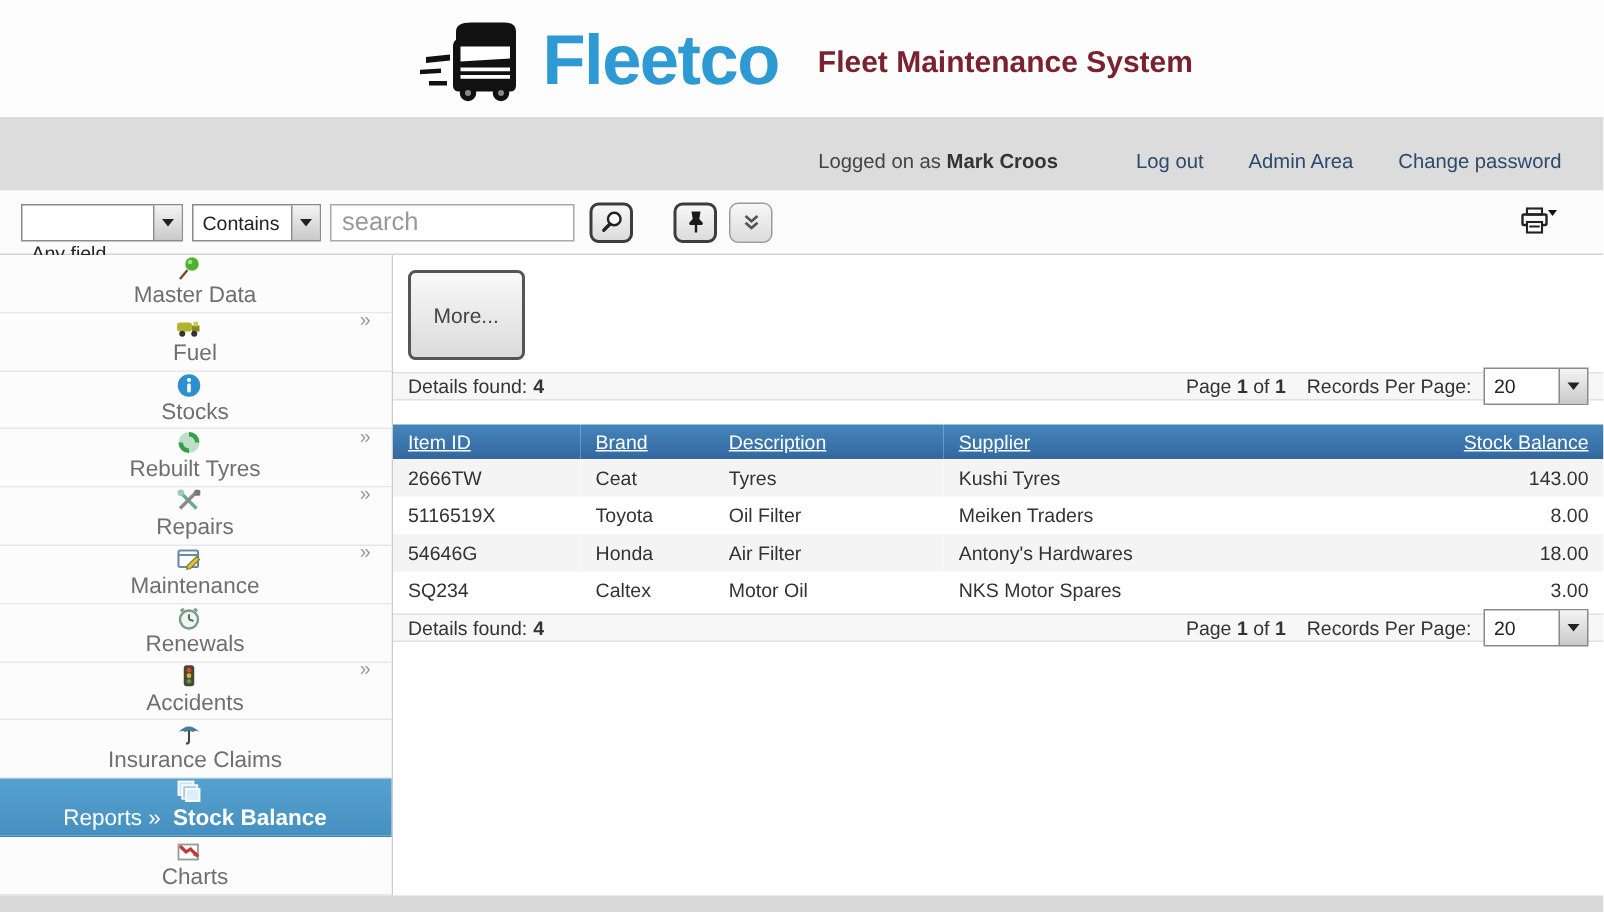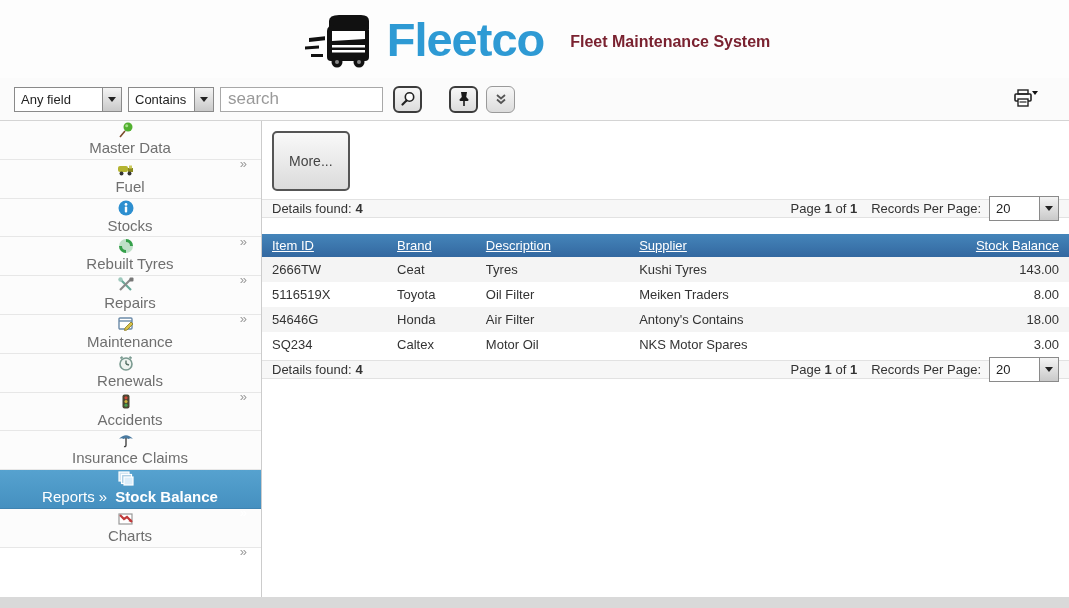--- a/index.html
+++ b/index.html
@@ -14,21 +14,21 @@
   .header {
     height:78px; background:#fdfdfd; display:flex; align-items:center; justify-content:center;
     flex:none;
   }
   .logo-wrap { display:flex; align-items:center; }
   .logo-text {
     font-size:47px; font-weight:bold; color:#2e9ad4; letter-spacing:-1px; line-height:1;
     margin-left:4px;
   }
   .logo-subtitle {
-    font-size:16px; font-weight:bold; color:#7a2230; margin-left:26px; margin-top:6px;
+    font-size:20px; font-weight:bold; color:#7a2230; margin-left:26px; margin-top:6px;
   }
 
   
   .topbar {
     height:49px; background:#dcdcdc; flex:none;
     display:flex; align-items:center; justify-content:flex-end;
     padding-right:28px; padding-top:10px; font-size:13.5px;
   }
   .topbar .logged { color:#444; margin-right:22px; }
   .topbar .logged b { color:#333; }
@@ -148,24 +148,33 @@
           <circle cx="60" cy="53" r="5.5" fill="#111"></circle>
           <circle cx="38" cy="53" r="2" fill="#888"></circle>
           <circle cx="60" cy="53" r="2" fill="#888"></circle>
         </svg>
       </span>
       <span class="logo-text">Fleetco</span>
       <span class="logo-subtitle">Fleet Maintenance System</span>
     </div>
   </div>
 
+  <div class="topbar">
+    <span class="logged">
+      <span>Logged on as</span>
+      <b>Mark Croos</b>
+    </span>
+    <a class="tb-link">Log out</a>
+    <a class="tb-link">Admin Area</a>
+    <a class="tb-link">Change password</a>
+  </div>
 
   <div class="searchbar">
     <span class="combo combo-field">
-      <span class="combo-text" style="flex:1;">Any field</span>
+      <span class="combo-text" style="flex:1;margin-top:20px;">Any field</span>
       <span class="combo-btn"></span>
     </span>
     <span class="combo combo-op">
       <span class="combo-text" style="flex:1;">Contains</span>
       <span class="combo-btn"></span>
     </span>
     <input class="search-input" type="text" placeholder="search" style="">
     <button class="sq-btn">
       <span style="display:flex;">
         <svg width="16" height="16" viewBox="0 0 16 16">
@@ -407,21 +416,21 @@
               <td>5116519X</td>
               <td>Toyota</td>
               <td>Oil Filter</td>
               <td>Meiken Traders</td>
               <td class="num">8.00</td>
             </tr>
             <tr class="odd">
               <td>54646G</td>
               <td>Honda</td>
               <td>Air Filter</td>
-              <td>Antony's Contains</td>
+              <td>Antony's Hardwares</td>
               <td class="num">18.00</td>
             </tr>
             <tr class="even">
               <td>SQ234</td>
               <td>Caltex</td>
               <td>Motor Oil</td>
               <td>NKS Motor Spares</td>
               <td class="num">3.00</td>
             </tr>
           </tbody>

